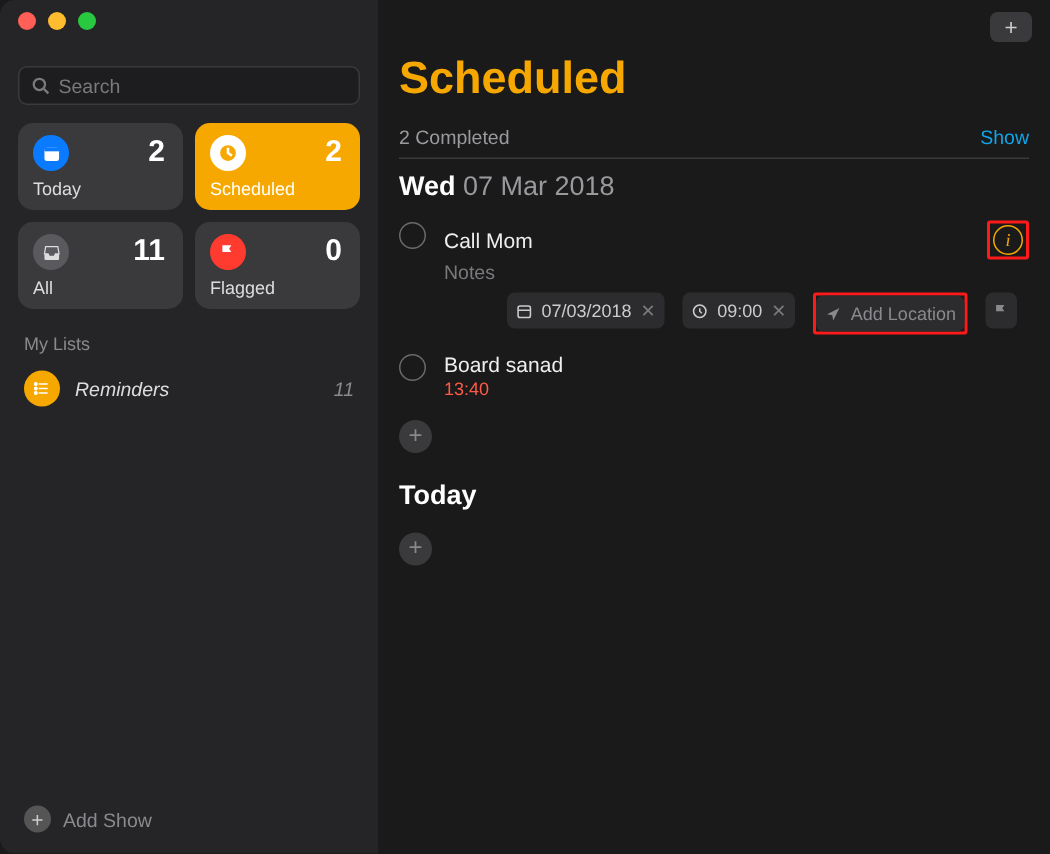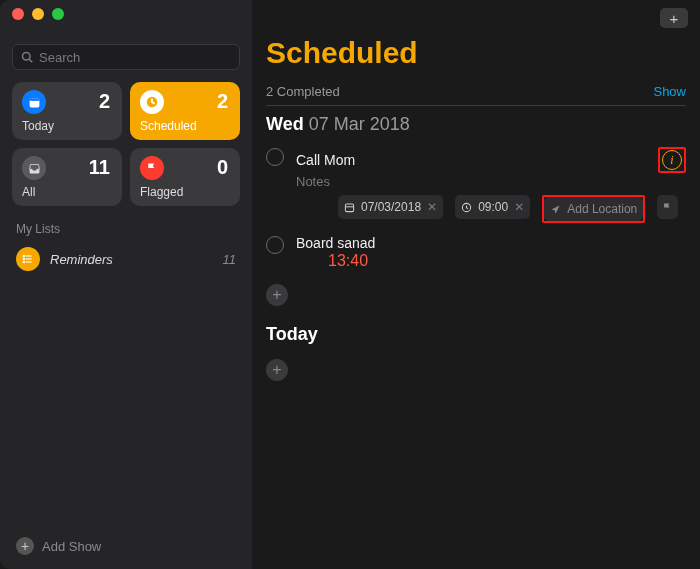--- a/index.html
+++ b/index.html
@@ -36,21 +36,21 @@
 .divider { height:1px; background:#3a3a3c; margin-top:6px; }
 .date-header { margin-top:8px; font-size:18px; }
 .date-header .wd { font-weight:700; color:#fff; }
 .date-header .rest { color:#9a9a9e; font-weight:400; }
 
 .task { display:flex; align-items:flex-start; gap:12px; margin-top:12px; }
 .radio { width:18px; height:18px; border:1.5px solid #6a6a6e; border-radius:50%; flex-shrink:0; margin-top:1px; }
 .task-body { flex:1; }
 .task-title { font-size:14px; color:#eee; }
 .task-notes { font-size:13px; color:#7a7a7e; margin-top:1px; }
-.task-time { font-size:16px; color:#ff5a45; margin-top:1px;margin-left:32px; }
+.task-time { font-size:12px; color:#ff5a45; margin-top:1px; }
 
 .chip-row { display:flex; align-items:flex-start; gap:12px; margin-top:6px;padding-left:42px; }
 .chip { background:#2c2c2e; border-radius:5px; height:24px; display:flex; align-items:center; padding:0 6px; gap:6px; font-size:12px; color:#ccc; }
 .chip .x { color:#7a7a7e; cursor:pointer; }
 .chip.loc { color:#8a8a8e; }
 .chip.flag { padding:0 5px; }
 .info-icon { width:20px; height:20px; border:1.5px solid #f7a800; border-radius:50%; display:flex; align-items:center; justify-content:center; color:#f7a800; font-size:12px; font-style:italic; font-family:Georgia, serif; }
 
 .redbox { border:2px solid #ff1a1a; border-radius:2px; padding:1px 2px; }
 

